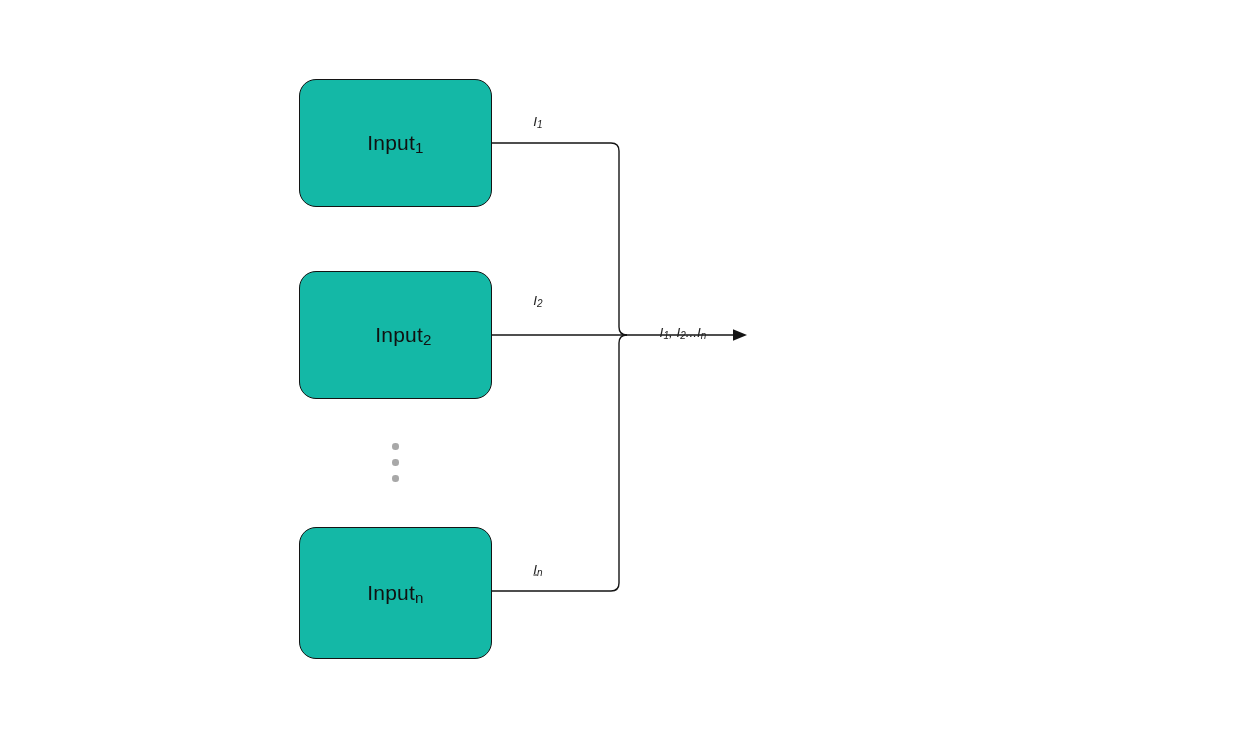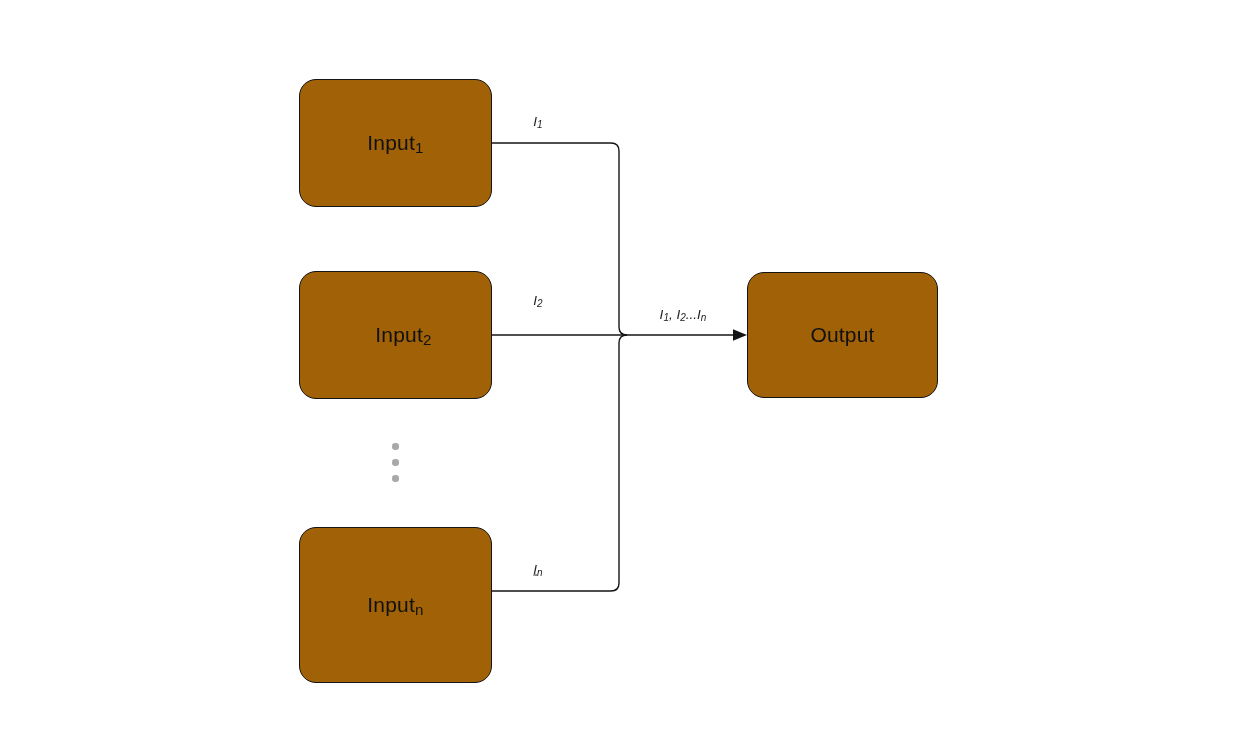--- a/index.html
+++ b/index.html
@@ -12,21 +12,21 @@
     font-family: "Liberation Sans", sans-serif;
     color: #111;
   }
   .connector-layer {
     position: absolute;
     left: 0; top: 0;
   }
   .node {
     position: absolute;
     box-sizing: border-box;
-    background: #a16207;
+    background: #14b8a6;
     border: 1.5px solid #141414;
     border-radius: 17px;
     display: flex;
     align-items: center;
     justify-content: center;
     font-size: 21px;
     letter-spacing: 0.2px;
   }
   .node sub {
     font-size: 0.72em;
@@ -81,45 +81,42 @@
       <span>Input</span><sub>1</sub>
     </span>
   </div>
 
   <div class="node" style="left:299px; top:271px; width:193px; height:128px;padding-left:16px;">
     <span>
       <span>Input</span><sub>2</sub>
     </span>
   </div>
 
-  <div class="node" style="left:299px; top:527px; width:193px; height:156px;">
+  <div class="node" style="left:299px; top:527px; width:193px; height:132px;">
     <span>
       <span>Input</span><sub>n</sub>
     </span>
   </div>
 
-  <div class="node" style="left:747px; top:272px; width:191px; height:126px;">
-    <span>Output</span>
-  </div>
 
   <div class="dots">
     <div class="dot"></div>
     <div class="dot"></div>
     <div class="dot"></div>
   </div>
 
   <div class="edge-label" style="left:538px; top:121px;">
     <span>I</span><sub>1</sub>
   </div>
 
   <div class="edge-label" style="left:538px; top:300px;">
     <span>I</span><sub>2</sub>
   </div>
 
   <div class="edge-label" style="left:538px; top:569px;text-decoration:underline;">
     <span>I</span><sub>n</sub>
   </div>
 
-  <div class="edge-label" style="left:683px; top:314px;">
+  <div class="edge-label" style="left:683px; top:332px;">
     <span>I</span><sub>1</sub><span>, </span><span>I</span><sub>2</sub><span>...</span><span>I</span><sub>n</sub>
   </div>
 
 </div>
 
 </body></html>

